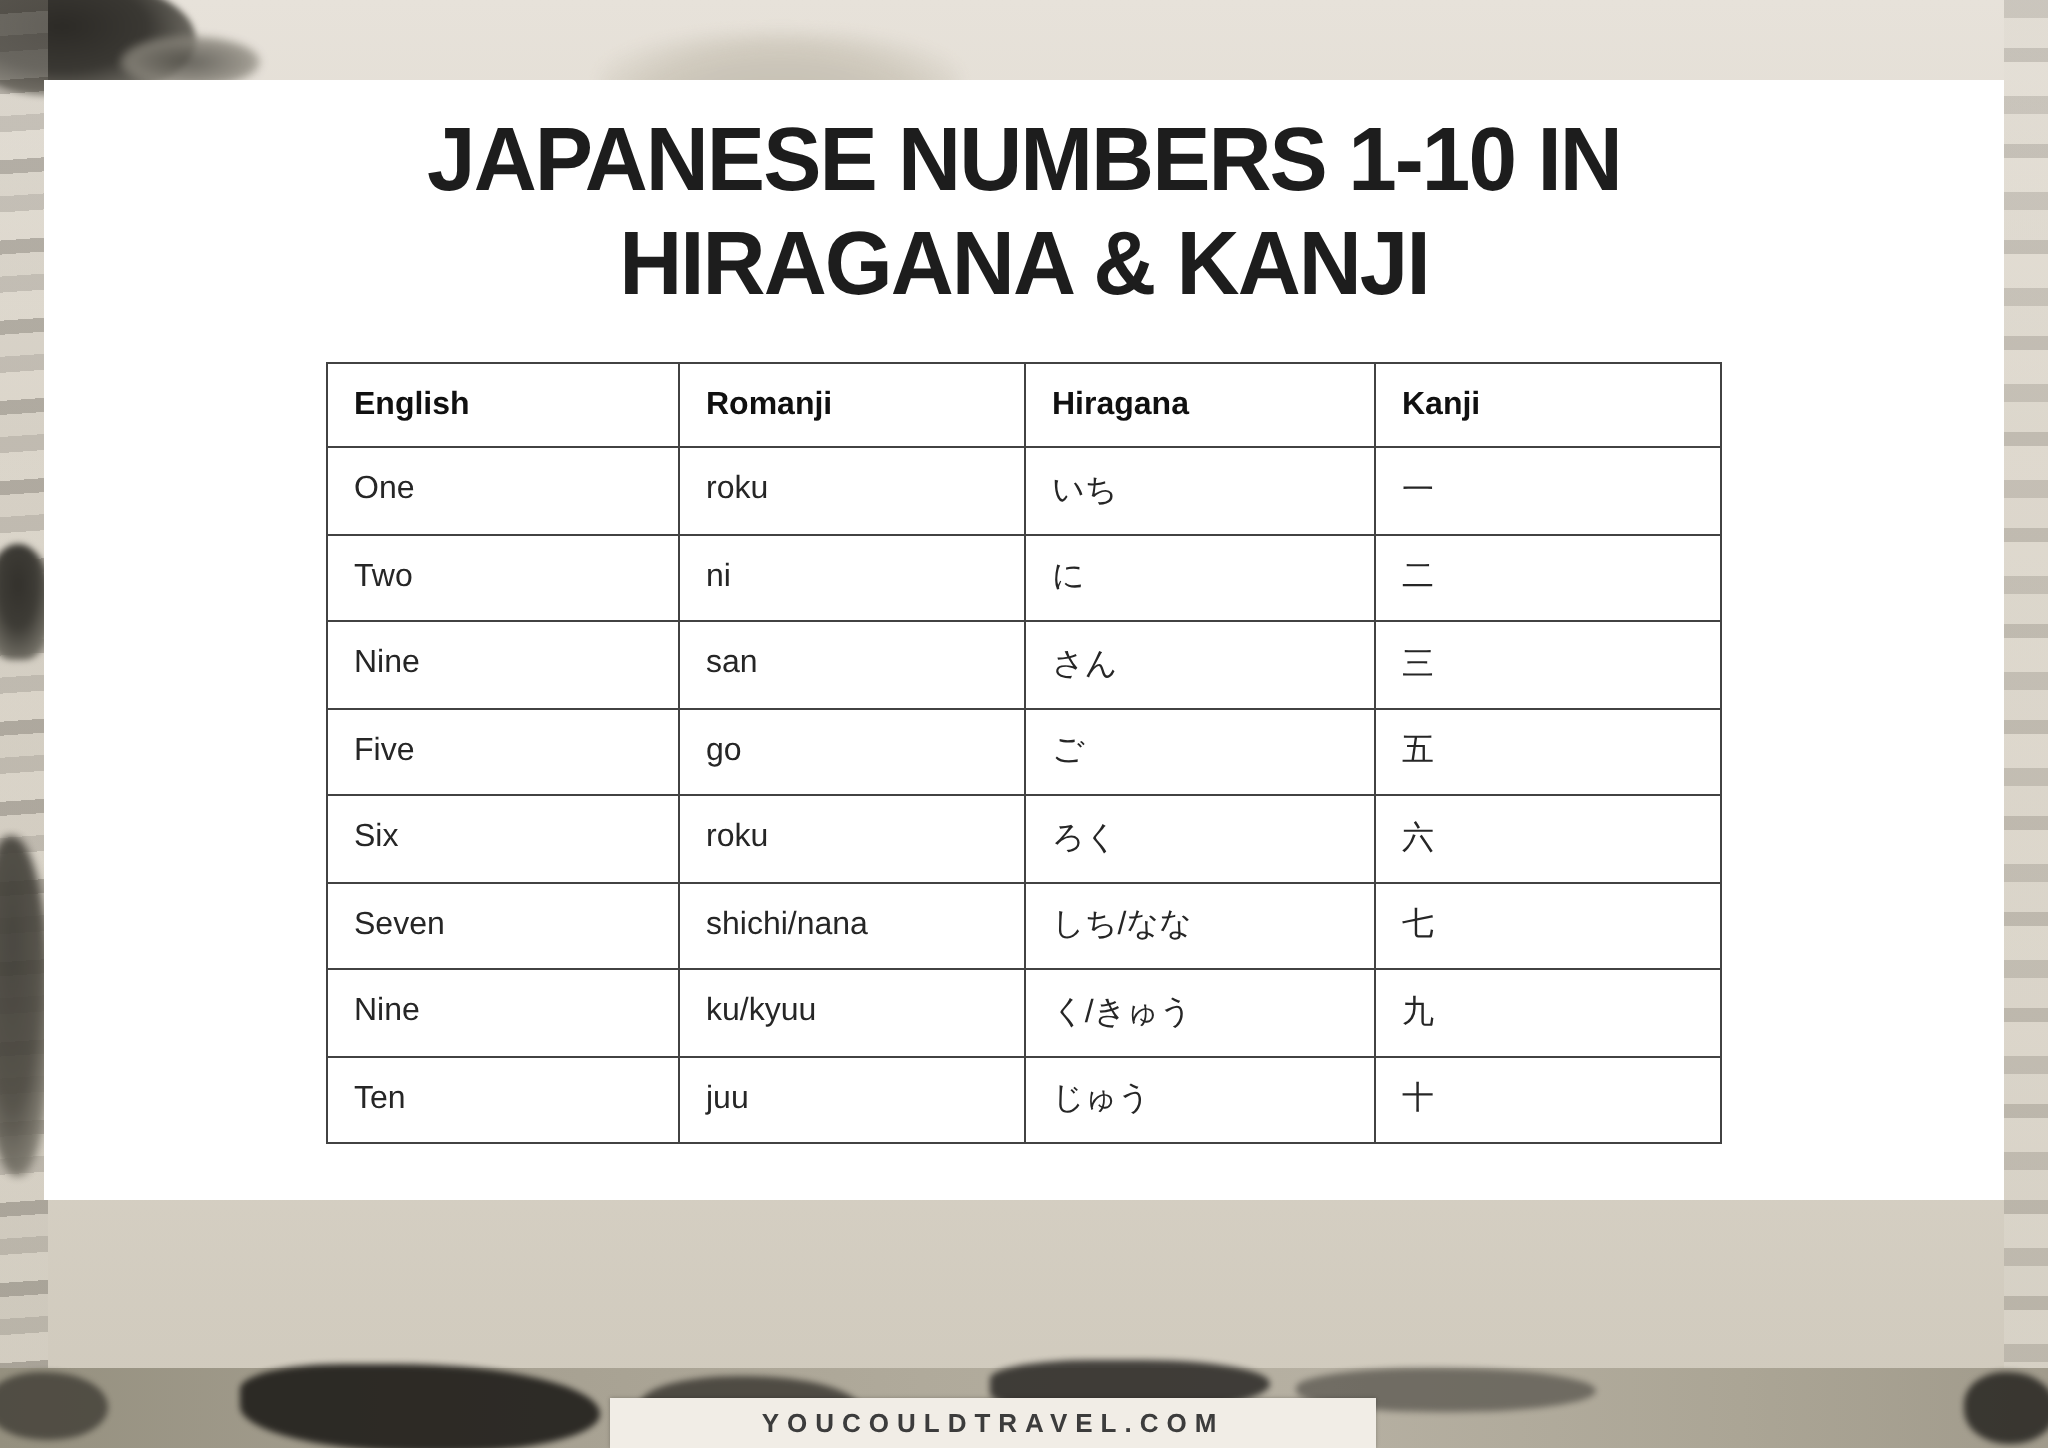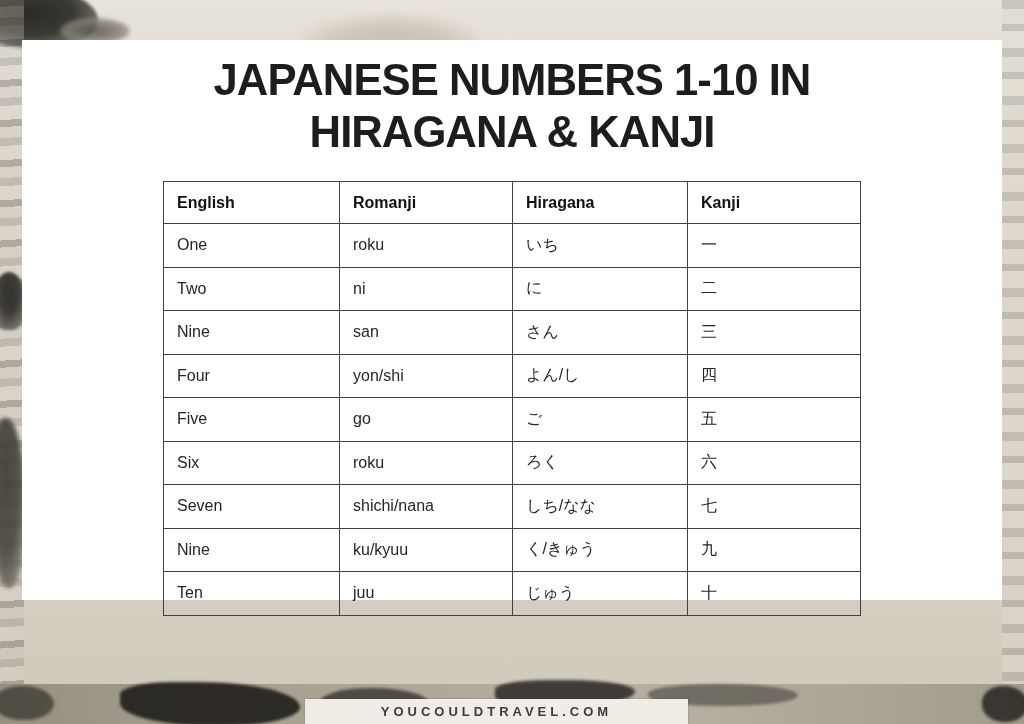--- a/index.html
+++ b/index.html
@@ -163,26 +163,20 @@
     <td class="cell-hiragana">に</td>
     <td class="cell-kanji">二</td>
   </tr>
         <tr>
     <td class="cell-english">Nine</td>
     <td class="cell-romanji">san</td>
     <td class="cell-hiragana">さん</td>
     <td class="cell-kanji">三</td>
   </tr>
         <tr>
-    <td class="cell-english">Four</td>
-    <td class="cell-romanji">yon/shi</td>
-    <td class="cell-hiragana">よん/し</td>
-    <td class="cell-kanji">四</td>
-  </tr>
-        <tr>
     <td class="cell-english">Five</td>
     <td class="cell-romanji">go</td>
     <td class="cell-hiragana">ご</td>
     <td class="cell-kanji">五</td>
   </tr>
         <tr>
     <td class="cell-english">Six</td>
     <td class="cell-romanji">roku</td>
     <td class="cell-hiragana">ろく</td>
     <td class="cell-kanji">六</td>

